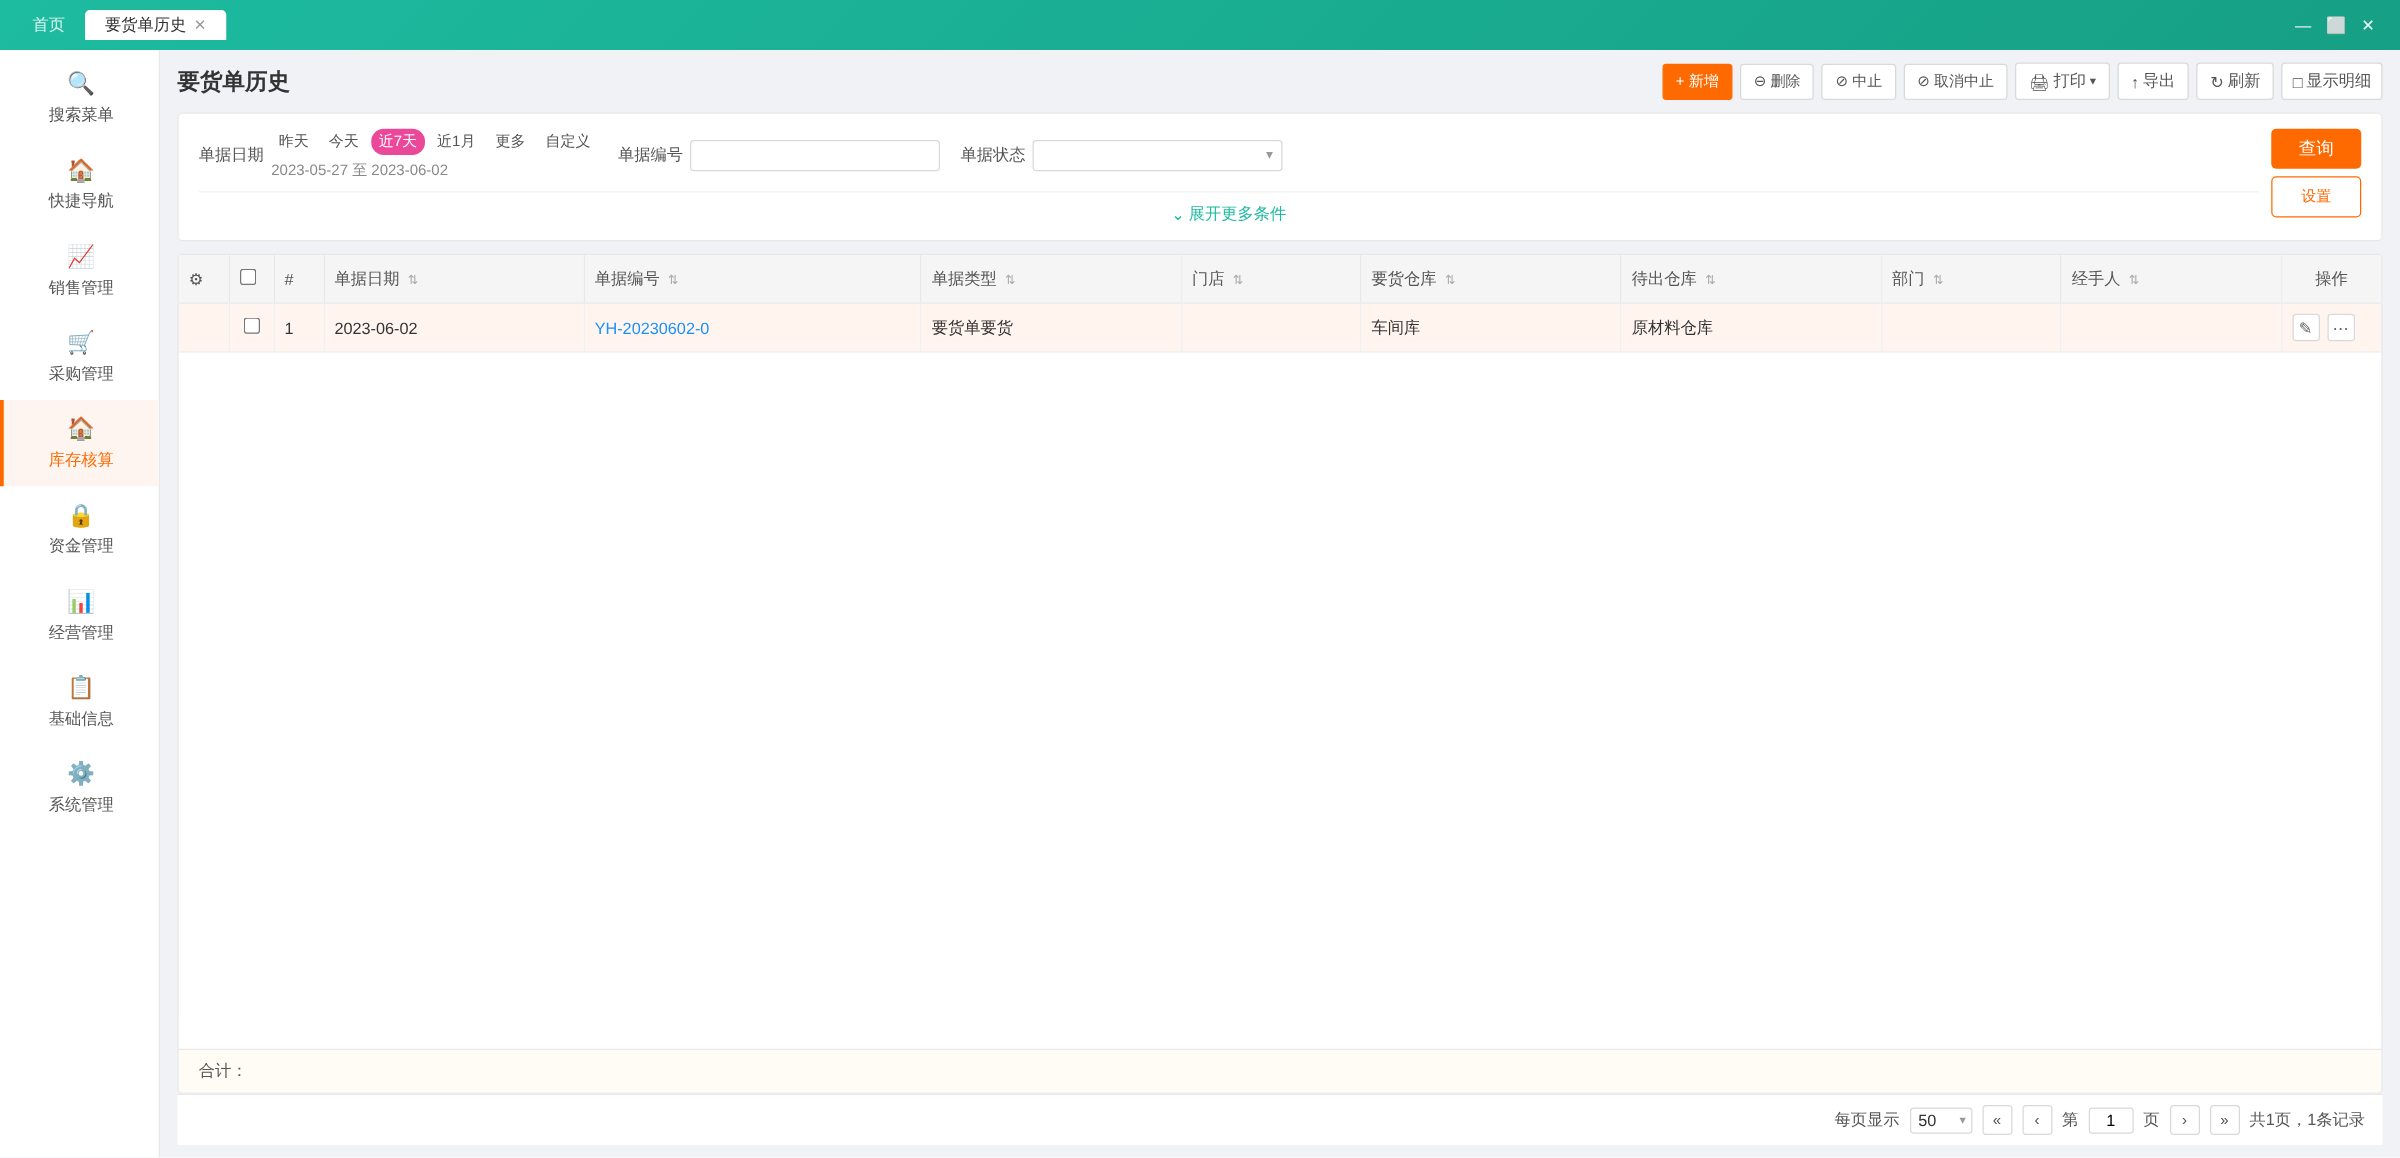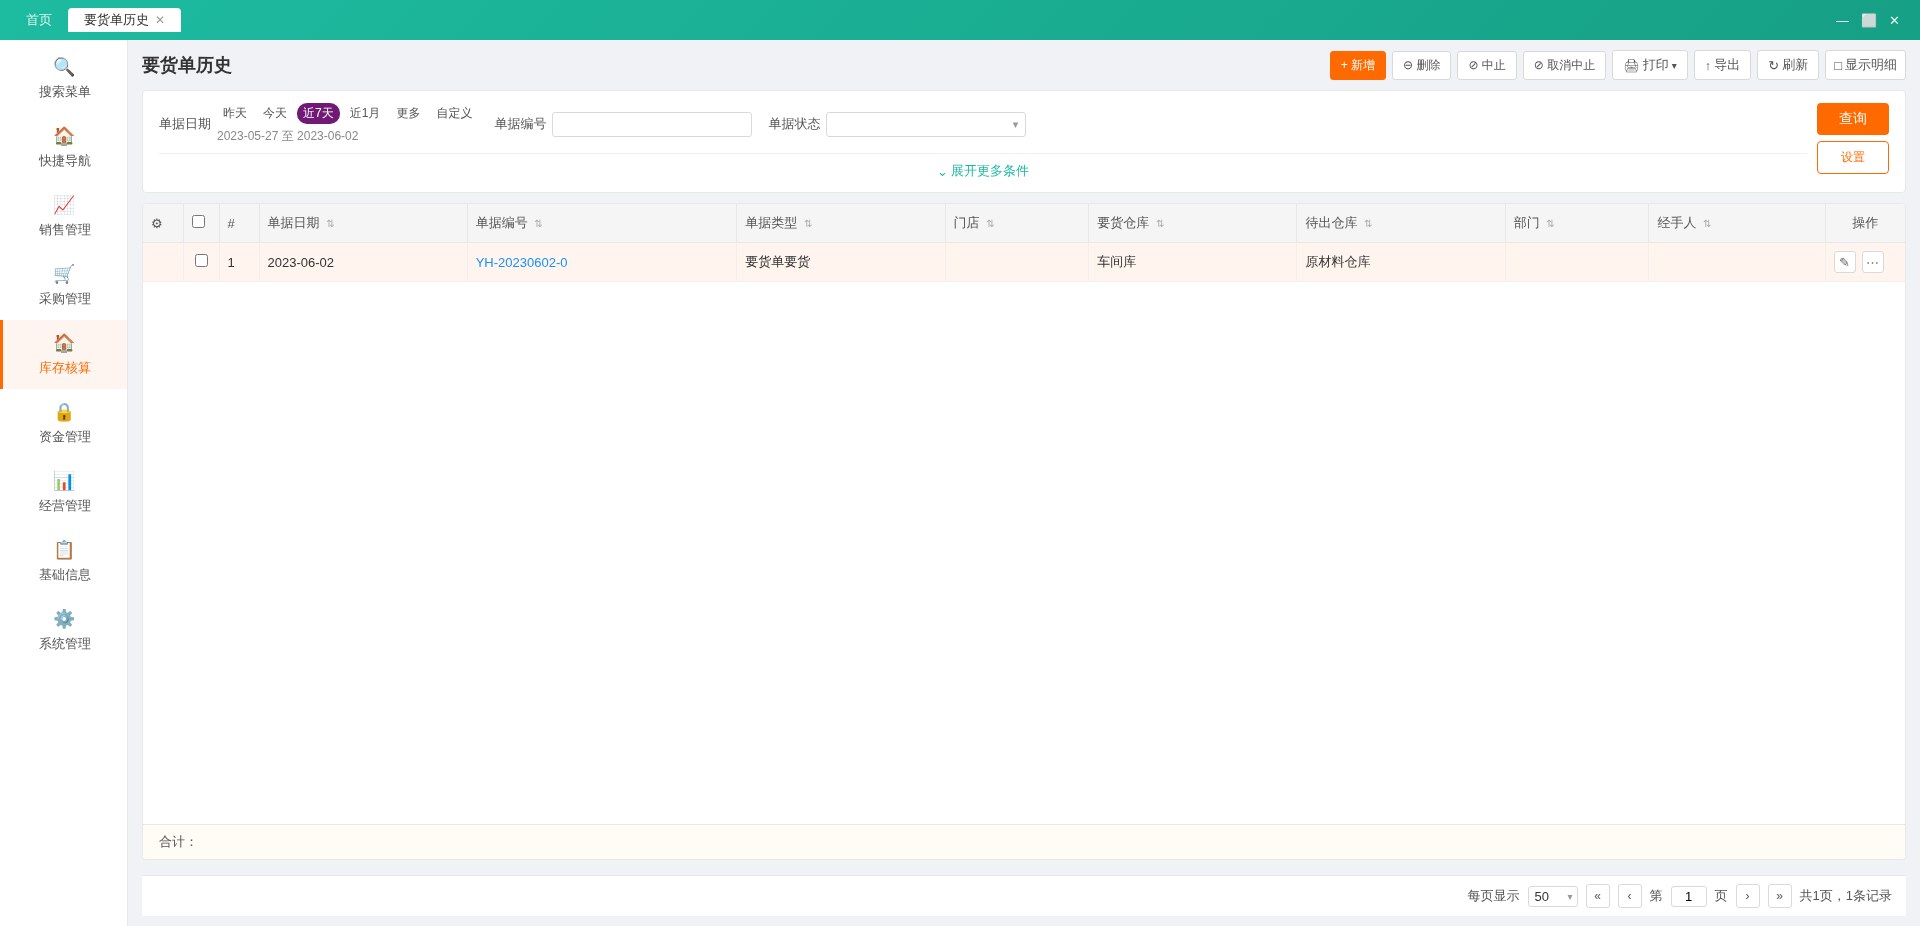--- a/index.html
+++ b/index.html
@@ -179,21 +179,21 @@
       gap: 4px;
     }
     .date-shortcut {
       padding: 2px 6px;
       cursor: pointer;
       color: #555;
       font-size: 12px;
       border-radius: 10px;
     }
     .date-shortcut.active {
-      background: #701a75;
+      background: #ec4899;
       color: #fff;
       border-radius: 10px;
     }
     .date-range {
       color: #888;
       font-size: 12px;
       margin-top: 2px;
     }
     .filter-date-col {
       display: flex;
@@ -349,21 +349,20 @@
     
     .pagination-bar {
       display: flex;
       align-items: center;
       justify-content: flex-end;
       padding: 8px 14px;
       background: #fff;
       border-top: 1px solid #e8e8e8;
       gap: 8px;
       flex-shrink: 0;
-      margin-top: 15px;
     }
     .pagination-bar span { color: #555; font-size: 13px; }
     .page-size-select {
       border: 1px solid #d9d9d9;
       border-radius: 3px;
       padding: 2px 20px 2px 6px;
       font-size: 13px;
       color: #333;
       background: #fff;
       outline: none;

